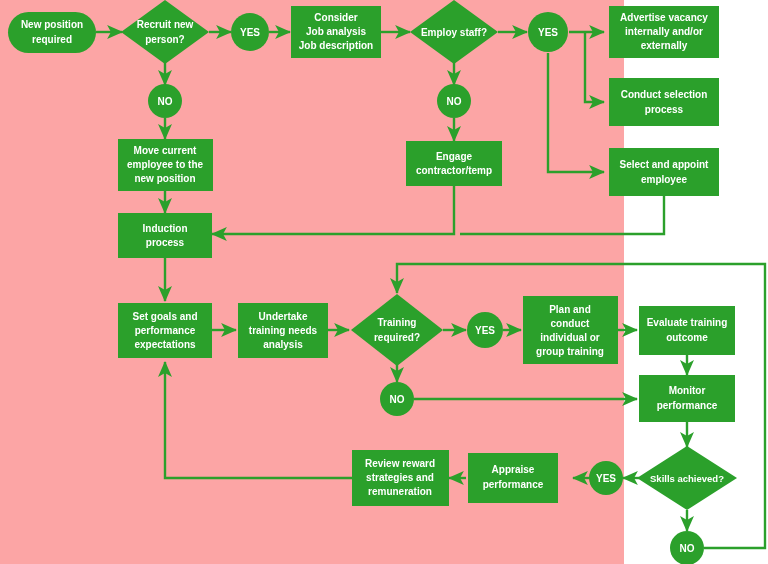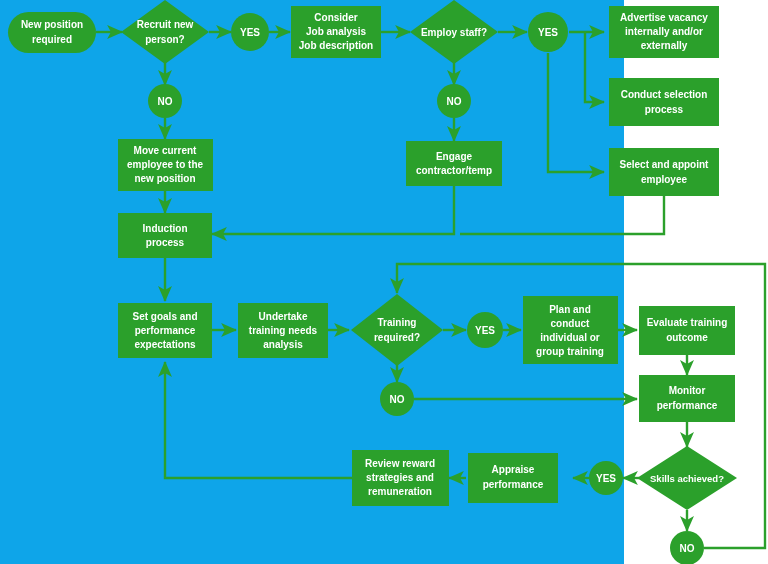--- a/index.html
+++ b/index.html
@@ -1,18 +1,18 @@
 <!DOCTYPE html>
 <html><head>
 <meta charset="utf-8">
 <style>
   html,body{margin:0;padding:0;background:#ffffff;}
   body{width:768px;height:564px;overflow:hidden;
        font-family:"Liberation Sans","DejaVu Sans",sans-serif;}
-  #flow-root{position:relative;width:624px;height:564px;background:#0ea5e9;}
+  #flow-root{position:relative;width:624px;height:564px;background:#fca5a5;}
   svg#flow-svg{position:absolute;left:0;top:0;width:768px;height:564px;display:block;}
   .node-label{fill:#ffffff;font-family:"Liberation Sans","DejaVu Sans",sans-serif;
               font-weight:bold;text-anchor:middle;dominant-baseline:middle;}
   .lbl-10{font-size:10px;}
   .lbl-9{font-size:9.5px;}
   .shape-rect{fill:#2BA02B;}
   .shape-round{fill:#2BA02B;}
   .shape-diamond{fill:#2BA02B;}
   .shape-circle{fill:#2BA02B;}
   .conn{stroke:#2BA02B;stroke-width:2.4;fill:none;stroke-linejoin:miter;stroke-linecap:butt;}

